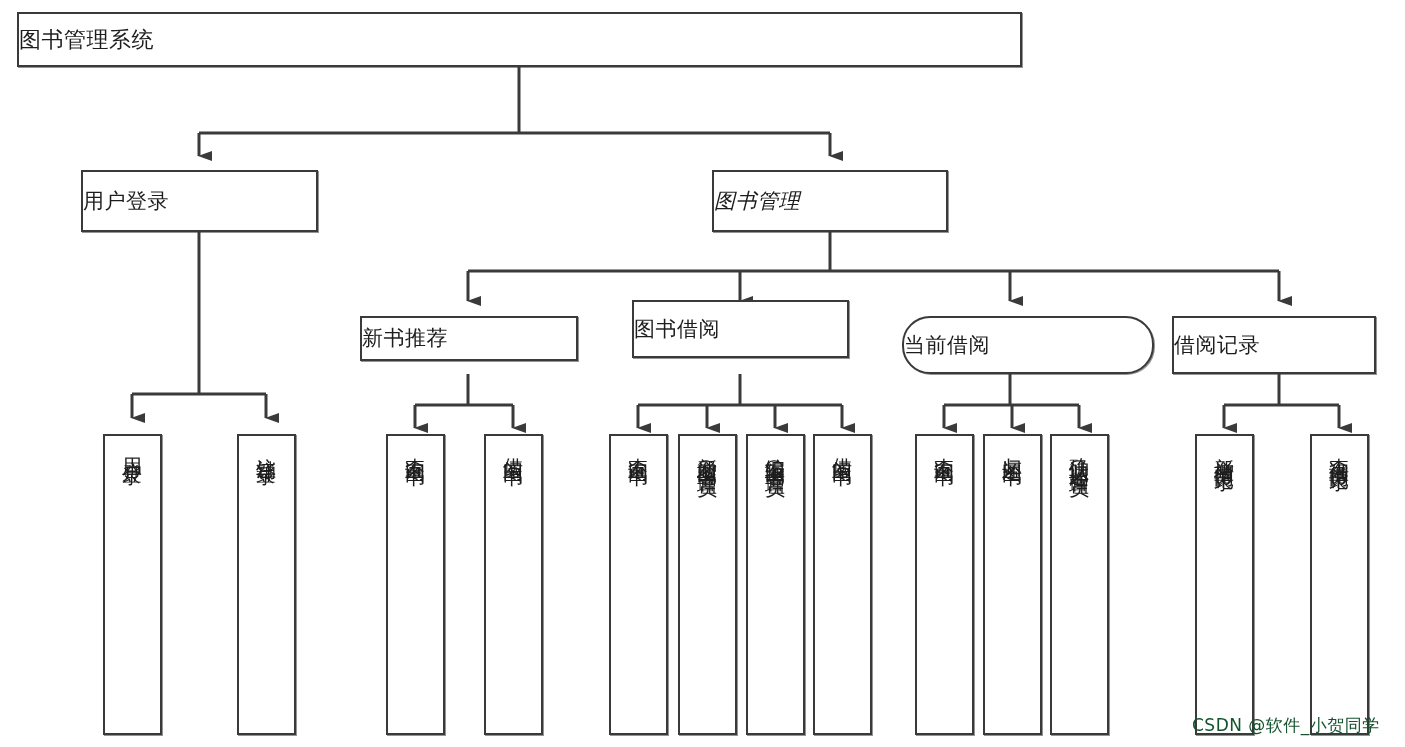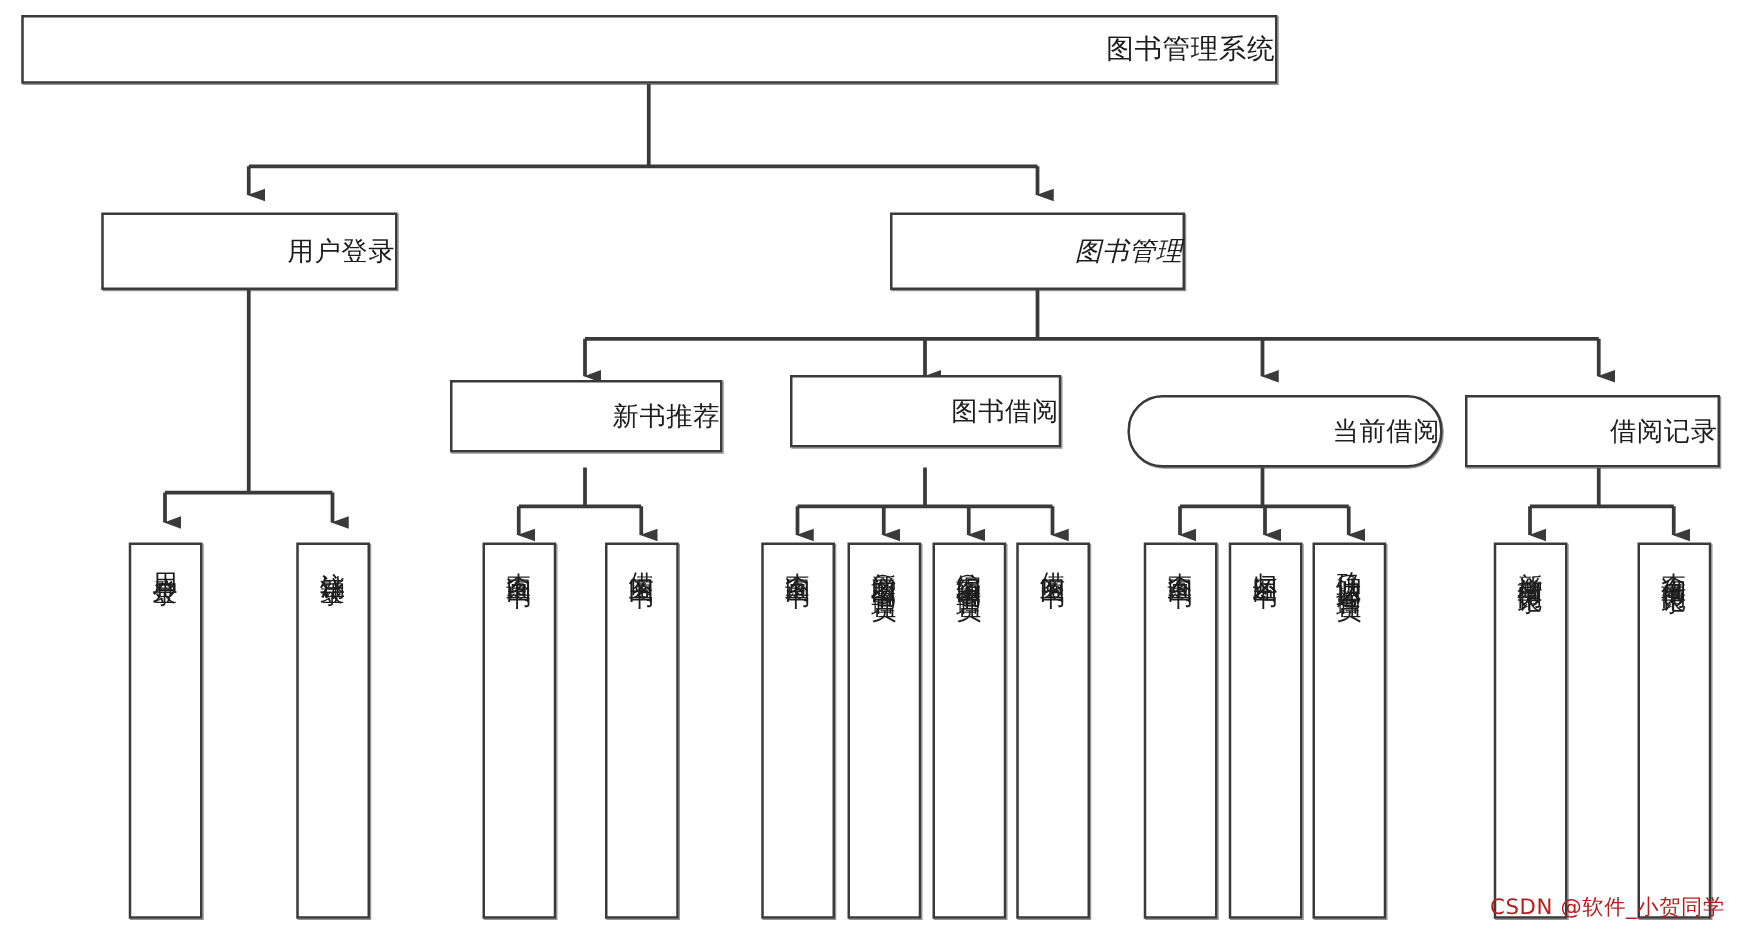--- a/index.html
+++ b/index.html
@@ -25,21 +25,21 @@
     height: 747px;
     pointer-events: none;
   }
   .node {
     position: absolute;
     box-sizing: border-box;
     border: 2px solid #3a3a3a;
     background: #ffffff;
     display: flex;
     align-items: center;
-    justify-content: flex-end;
+    justify-content: flex-start;
     box-shadow: 1px 1px 0 0 rgba(60,60,60,0.55);
   }
   .node .lbl {
     color: #1d1d1d;
     font-size: 21px;
     line-height: 1.18;
     letter-spacing: 0.5px;
     text-align: center;
     white-space: nowrap;
   }
@@ -54,21 +54,21 @@
   .node.leaf .lbl {
     writing-mode: vertical-rl;
     text-orientation: upright;
     font-size: 20px;
     letter-spacing: 3px;
     line-height: 1;
     white-space: nowrap;
   }
   .watermark {
     position: absolute;
-    color: #b91c1c;
+    color: #14532d;
     font-size: 17px;
     letter-spacing: 0.5px;
     white-space: nowrap;
   }
 </style>
 </head>
 <body>
 
 <div id="canvas">
 
@@ -126,21 +126,21 @@
     <span class="lbl">图书管理系统</span>
   </div>
 
   <div class="node lvl2" style="left:81px; top:170px; width:237px; height:62px;">
     <span class="lbl">用户登录</span>
   </div>
   <div class="node lvl2" style="left:712px; top:170px; width:236px; height:62px;font-style:italic;">
     <span class="lbl">图书管理</span>
   </div>
 
-  <div class="node lvl3" style="left:360px; top:304px; width:218px; height:58px;">
+  <div class="node lvl3" style="left:360px; top:316px; width:218px; height:45px;">
     <span class="lbl">新书推荐</span>
   </div>
   <div class="node lvl3" style="left:632px; top:300px; width:217px; height:58px;">
     <span class="lbl">图书借阅</span>
   </div>
   <div class="node lvl3" style="left:902px; top:316px; width:252px; height:58px;border-radius:28px;">
     <span class="lbl">当前借阅</span>
   </div>
   <div class="node lvl3" style="left:1172px; top:316px; width:204px; height:58px;">
     <span class="lbl">借阅记录</span>

